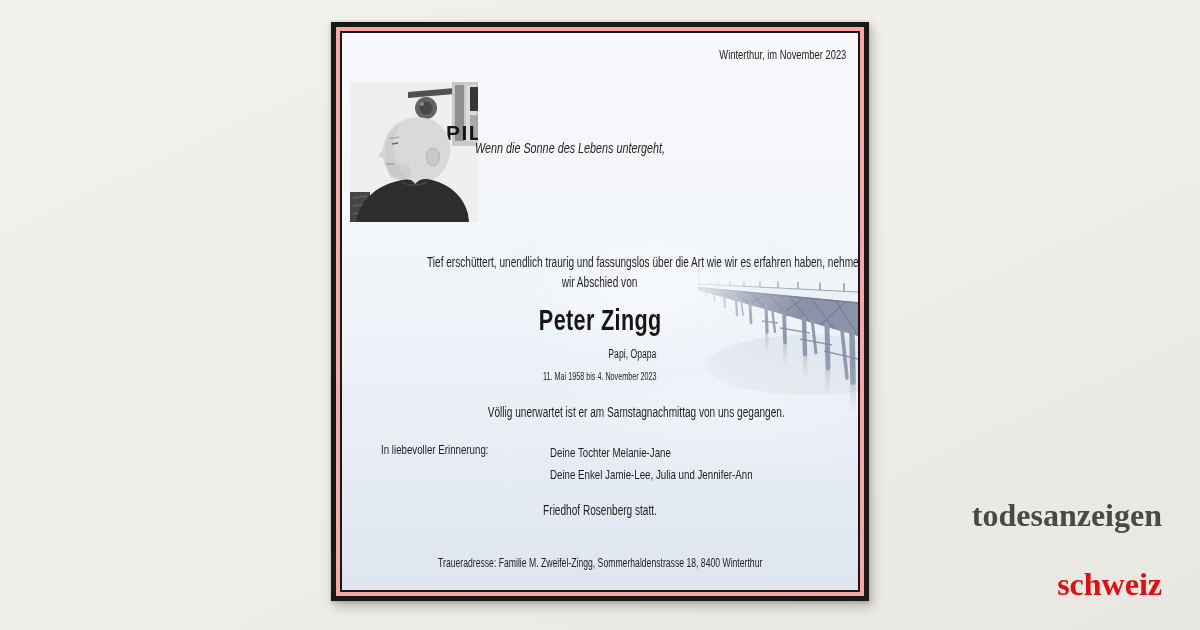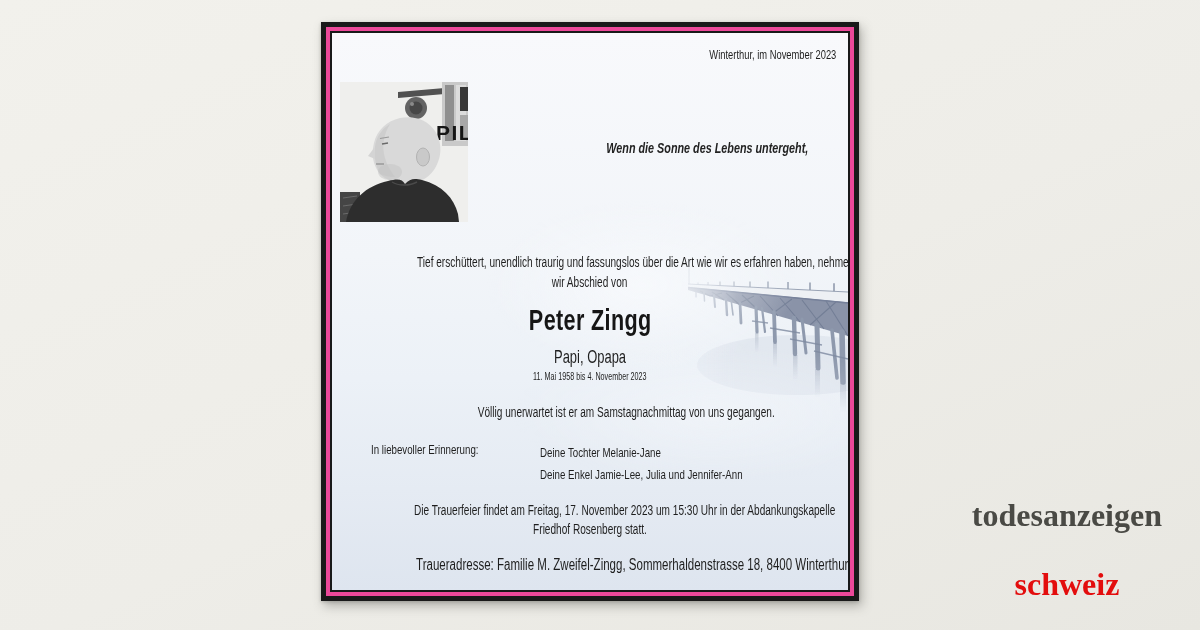--- a/index.html
+++ b/index.html
@@ -5,57 +5,57 @@
   html,body { margin:0; padding:0; }
   body {
     width:1200px; height:630px; overflow:hidden; position:relative;
     font-family:"Liberation Sans", sans-serif;
     background:linear-gradient(155deg,#f2f1ec 0%,#eeede8 55%,#e8e7e1 100%);
   }
   .page { position:absolute; inset:0; }
 
   
   .card-frame {
-    position:absolute; left:321px; top:22px; width:538px; height:579px;
-    box-sizing:border-box; border:5px solid #191919; background:#ec4899; padding:4px;
+    position:absolute; left:331px; top:22px; width:538px; height:579px;
+    box-sizing:border-box; border:5px solid #191919; background:#fca5a5; padding:4px;
     box-shadow:3px 5px 10px rgba(70,70,62,.35), 0 1px 3px rgba(70,70,62,.25);
   }
   .card-inner {
     box-sizing:border-box; width:100%; height:100%;
     border:2px solid #191919; position:relative; overflow:hidden; background:#f6f7fa;
   }
   .card-bg { position:absolute; left:0; top:0; width:516px; height:557px; }
   .card-content { position:absolute; left:0; top:0; width:516px; height:557px; color:#1e1e1e; }
 
   
   .cond { display:inline-block; transform:scaleX(.72); transform-origin:50% 0; white-space:nowrap; }
   .cond-l { display:inline-block; transform:scaleX(.72); transform-origin:0 0; white-space:nowrap; }
   .cond-r { display:inline-block; transform:scaleX(.72); transform-origin:100% 0; white-space:nowrap; }
   .ctr { position:absolute; left:0; width:516px; text-align:center; }
 
   .dateline { position:absolute; top:14px; right:12px; font-size:13px; }
   .photo { position:absolute; left:8px; top:49px; width:128px; height:140px; }
 
-  .quote { position:absolute; left:96px; top:104px; width:420px; text-align:right;
-           font-style:italic; font-size:15px; line-height:21px; color:#222;font-weight:bold; }
+  .quote { position:absolute; left:96px; top:104px; width:420px; text-align:left;
+           font-style:italic; font-size:15px; line-height:21px; color:#222; }
   .intro { top:219px; font-size:14px; line-height:20px; }
   .name  { top:270px; font-size:30px; font-weight:bold; letter-spacing:.5px; color:#161616;text-align:center; }
-  .relation { top:314px; font-size:18px; }
+  .relation { top:314px; font-size:12px;padding-left:32px; }
   .life-dates { top:338px; font-size:10px; }
   .passing { top:371px; font-size:14px;margin-left:36px; }
 
   .memory-label { position:absolute; left:39px; top:409px; font-size:13.5px; }
   .mourners { position:absolute; left:208px; top:409px; font-size:13.5px; line-height:21.5px; }
 
   .service { top:468px; font-size:14px; line-height:19px; }
-  .address { top:523px; font-size:16px; }
+  .address { top:523px; font-size:12px; }
 
   
   .branding {
-    position:absolute; right:38px; bottom:28px; text-align:center;
+    position:absolute; right:38px; bottom:28px; text-align:right;
     font-family:"Liberation Serif", serif; font-weight:bold;
     font-size:32px; line-height:36px; cursor:pointer;
   }
   .brand1 { color:#4a4a45; }
   .brand2 { color:#e30d0d;margin-top:33px; }
 </style>
 </head>
 <body>
 
 <div class="page">
@@ -221,21 +221,20 @@
         <div class="ctr passing"><span class="cond">Völlig unerwartet ist er am Samstagnachmittag von uns gegangen.</span></div>
 
         <div class="memory-label"><span class="cond-l">In liebevoller Erinnerung:</span></div>
 
         <div class="mourners">
           <div><span class="cond-l">Deine Tochter Melanie-Jane</span></div>
           <div><span class="cond-l">Deine Enkel Jamie-Lee, Julia und Jennifer-Ann</span></div>
         </div>
 
         <div class="ctr service">
-          <div><span class="cond">Die Trauerfeier findet am Freitag, 17. November 2023 um 15:30 Uhr in der Abdankungskapelle</span></div>
           <div><span class="cond">Friedhof Rosenberg statt.</span></div>
         </div>
 
         <div class="ctr address"><span class="cond">Traueradresse: Familie M. Zweifel-Zingg, Sommerhaldenstrasse 18, 8400 Winterthur</span></div>
 
       </div>
     </div>
   </div>
 
   <div class="branding">

